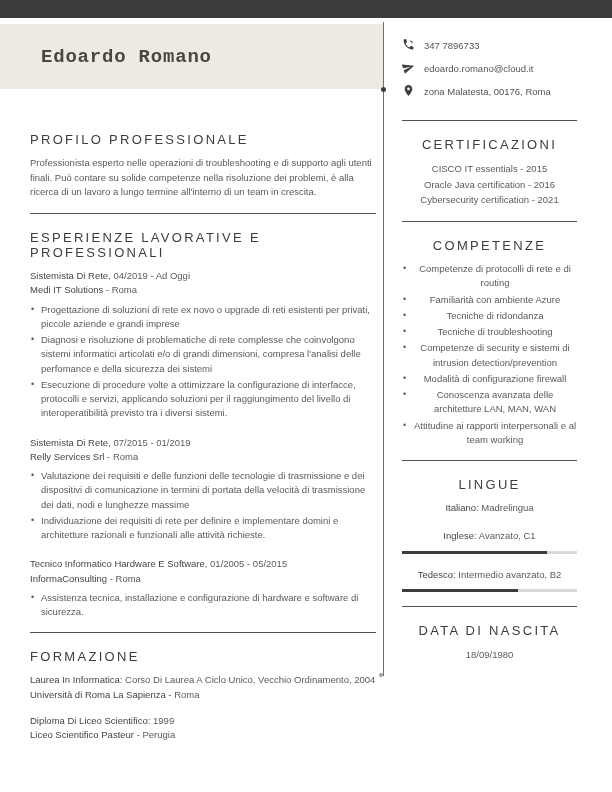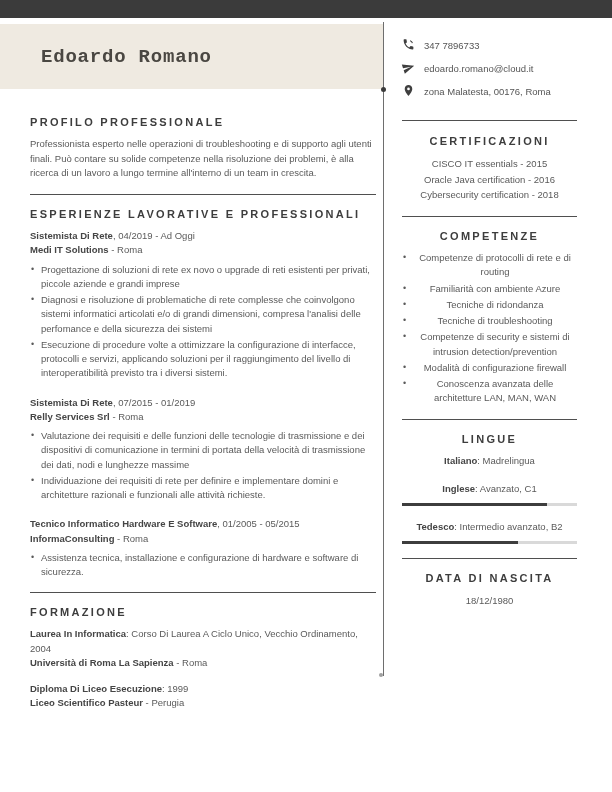--- a/index.html
+++ b/index.html
@@ -16,28 +16,28 @@
   .vdot2 { position:absolute; left:379px; top:673px; width:4px; height:4px; border-radius:50%; background:#a0a0a0; }
 
   .contact { position:absolute; left:402px; top:38px; width:200px; }
   .c-row { display:flex; align-items:flex-end; margin-bottom:10px; }
   .c-row svg { width:13px; height:13px; margin-right:9px; flex:none; fill:#3f3f3f; }
   .c-text { font-size:9.5px; color:#555555; }
 
   .leftcol  { position:absolute; left:30px;  top:116px; width:346px; }
   .rightcol { position:absolute; left:402px; top:112px; width:175px;text-align:center; }
 
-  .sec-h { font-size:11px; font-weight:bold; letter-spacing:2.3px; color:#3d3d3d; margin:0 0 9px 0; }
+  .sec-h { font-size:13px; font-weight:normal; letter-spacing:2.3px; color:#3d3d3d; margin:16px 0 9px 0; }
   .rule  { border:none; border-top:1.5px solid #4f4f4f; margin:13px 0; }
   .rule-top { border:none; border-top:1.5px solid #4f4f4f; margin:8px 0 14px 0; }
   p.body { font-size:9.5px; line-height:1.55; color:#5a5a5a; margin:0; }
 
   .job, .edu { margin-top:12px; }
   .line { font-size:9.5px; line-height:1.5; color:#5a5a5a; }
-  .b { font-weight:bold; color:#454545; }
+  .b { font-weight:normal; color:#454545; }
   ul.bullets { list-style:none; margin:5px 0 0 0; padding:0; }
   ul.bullets li { position:relative; padding-left:11px; font-size:9.5px; line-height:1.5; color:#5a5a5a; margin-bottom:2px; }
   ul.bullets li::before { content:"\2022"; position:absolute; left:1px; top:0; font-size:9px; color:#5a5a5a; }
 
   .cert-line { font-size:9.5px; line-height:1.65; color:#5a5a5a; }
 
   .lang { margin-bottom:14px; }
   .bar { width:100%; height:3px; background:#d9d9d9; margin-top:7px; }
   .bar-fill { height:100%; background:#3d3d3d; }
 </style>
@@ -113,44 +113,45 @@
 
   <hr class="rule">
   <h2 class="sec-h">FORMAZIONE</h2>
 
   <div class="edu" style="margin-top:8px">
     <div class="line"><span class="b">Laurea In Informatica</span><span>: Corso Di Laurea A Ciclo Unico, Vecchio Ordinamento, 2004</span></div>
     <div class="line"><span class="b">Università di Roma La Sapienza</span><span> - Roma</span></div>
   </div>
 
   <div class="edu">
-    <div class="line"><span class="b">Diploma Di Liceo Esecuzione</span><span>: 1999</span></div>
+    <div class="line"><span class="b">Diploma Di Liceo Scientifico</span><span>: 1999</span></div>
     <div class="line"><span class="b">Liceo Scientifico Pasteur</span><span> - Perugia</span></div>
   </div>
 
 </div>
 
 <div class="rightcol">
 
   <hr class="rule-top">
   <h2 class="sec-h">CERTIFICAZIONI</h2>
   <div class="cert-line">CISCO IT essentials - 2015</div>
   <div class="cert-line">Oracle Java certification - 2016</div>
-  <div class="cert-line">Cybersecurity certification - 2018</div>
+  <div class="cert-line">Cybersecurity certification - 2021</div>
 
   <hr class="rule">
   <h2 class="sec-h">COMPETENZE</h2>
   <ul class="bullets">
     <li>Competenze di protocolli di rete e di routing</li>
     <li>Familiarità con ambiente Azure</li>
     <li>Tecniche di ridondanza</li>
     <li>Tecniche di troubleshooting</li>
     <li>Competenze di security e sistemi di intrusion detection/prevention</li>
     <li>Modalità di configurazione firewall</li>
     <li>Conoscenza avanzata delle architetture LAN, MAN, WAN</li>
+    <li>Attitudine ai rapporti interpersonali e al team working</li>
   </ul>
 
   <hr class="rule">
   <h2 class="sec-h">LINGUE</h2>
 
   <div class="lang">
     <div class="line"><span class="b">Italiano</span><span>: Madrelingua</span></div>
   </div>
 
   <div class="lang">
@@ -162,15 +163,15 @@
 
   <div class="lang">
     <div class="line"><span class="b">Tedesco</span><span>: Intermedio avanzato, B2</span></div>
     <div class="bar">
         <div class="bar-fill" style="width: 66%;"></div>
       </div>
   </div>
 
   <hr class="rule">
   <h2 class="sec-h">DATA DI NASCITA</h2>
-  <div class="cert-line">18/12/1980</div>
+  <div class="cert-line">18/09/1980</div>
 
 </div>
 
 </body></html>

